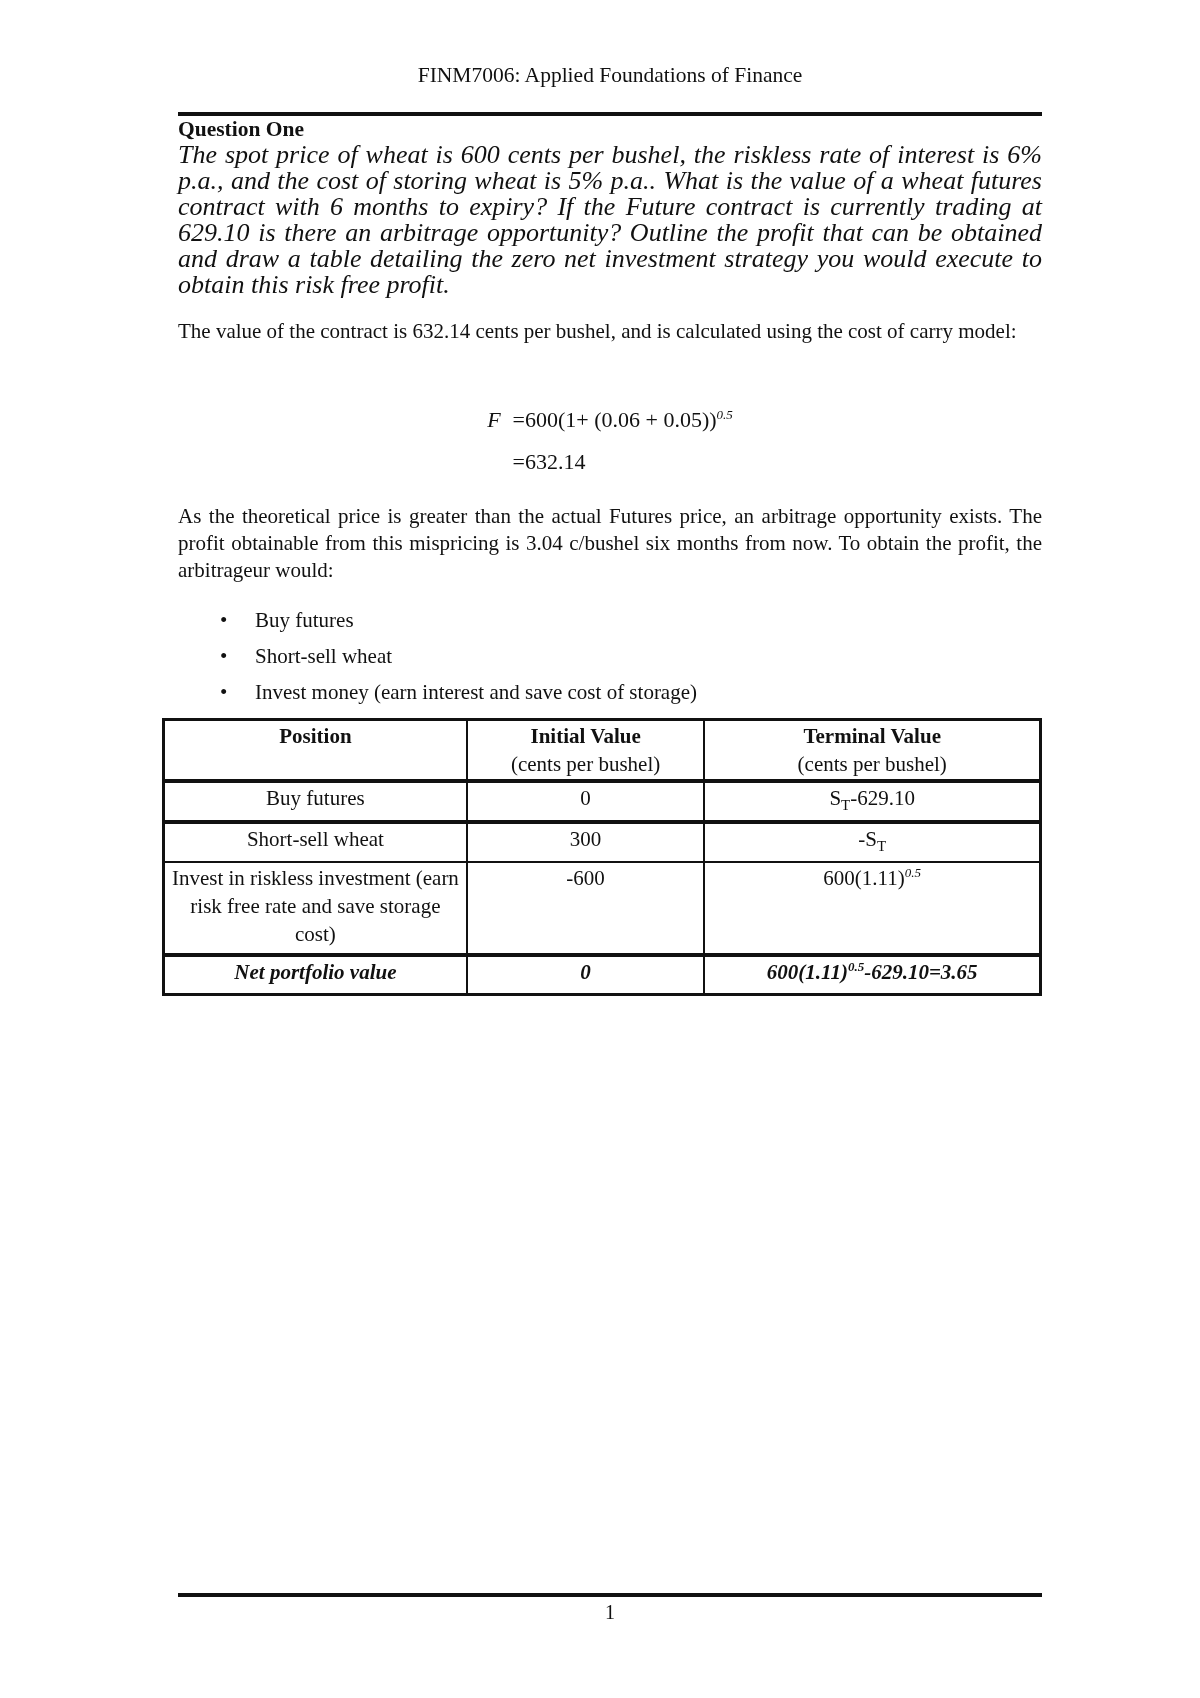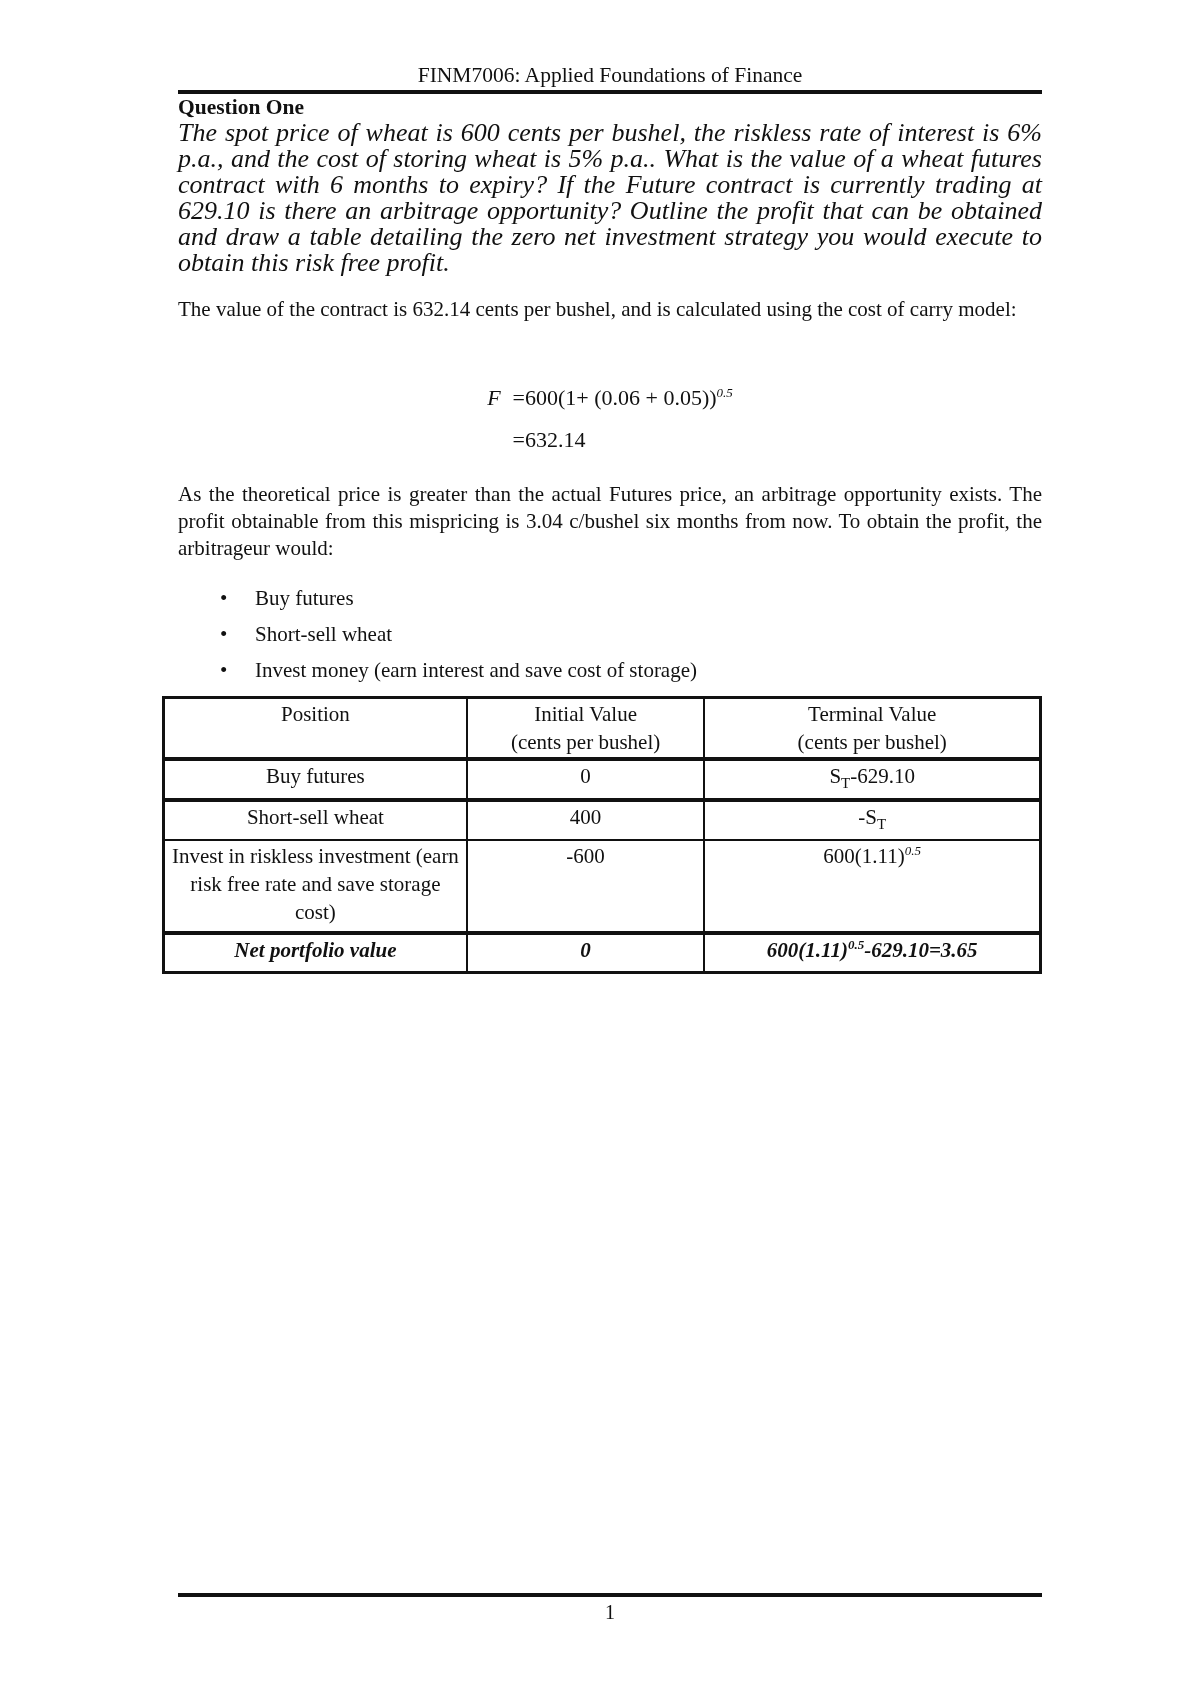--- a/index.html
+++ b/index.html
@@ -11,21 +11,21 @@
     position: relative;
     overflow: hidden;
   }
   .content {
     position: absolute;
     left: 178px; top: 0;
     width: 864px;
   }
   .doc-header {
     padding-top: 62px;
-    padding-bottom: 2px;
+    padding-bottom: 24px;
     border-bottom: 4px solid #111111;
     text-align: center;
     font-size: 21.5px;
     line-height: 26px;
   }
   .doc-title {
     margin-top: 24px;
     font-size: 25px;
     font-weight: bold;
     line-height: 30px;
@@ -79,21 +79,21 @@
   }
   .sol-table td {
     border: 2px solid #111111;
     font-size: 21px;
     line-height: 28px;
     text-align: center;
     vertical-align: top;
     padding: 1px 6px;
   }
   .sol-table tr.hdr td { border-bottom: 4px solid #111111; height: 56px; }
-  .sol-table .hdr-title { display: block; font-weight: normal; }
+  .sol-table .hdr-title { display: block; font-weight: bold; }
   .sol-table .hdr-unit  { display: block; font-weight: normal; }
   .sol-table tr.r1 td { border-bottom: 4px solid #111111; height: 30px; }
   .sol-table tr.r2 td { height: 28px; }
   .sol-table tr.r3 td { border-bottom: 4px solid #111111; height: 88px; }
   .sol-table tr.r4 td { font-weight: bold; font-style: italic; height: 34px; }
   .sol-table sub.st { font-size: 15px; }
   .sol-table sup.pw { font-size: 13px; font-style: italic; line-height: 0; }
   .footer-rule {
     position: absolute;
     left: 178px; top: 1593px;
@@ -168,21 +168,21 @@
           <span class="hdr-unit">(cents per bushel)</span>
         </td>
       </tr>
       <tr class="r1">
         <td>Buy futures</td>
         <td>0</td>
         <td><span>S</span><sub class="st">T</sub><span>-629.10</span></td>
       </tr>
       <tr class="r2">
         <td>Short-sell wheat</td>
-        <td>400</td>
+        <td>300</td>
         <td><span>-S</span><sub class="st">T</sub><span></span></td>
       </tr>
       <tr class="r3">
         <td>Invest in riskless investment (earn risk free rate and save storage cost)</td>
         <td>-600</td>
         <td><span>600(1.11)</span><sup class="pw">0.5</sup><span></span></td>
       </tr>
       <tr class="r4">
         <td>Net portfolio value</td>
         <td>0</td>

